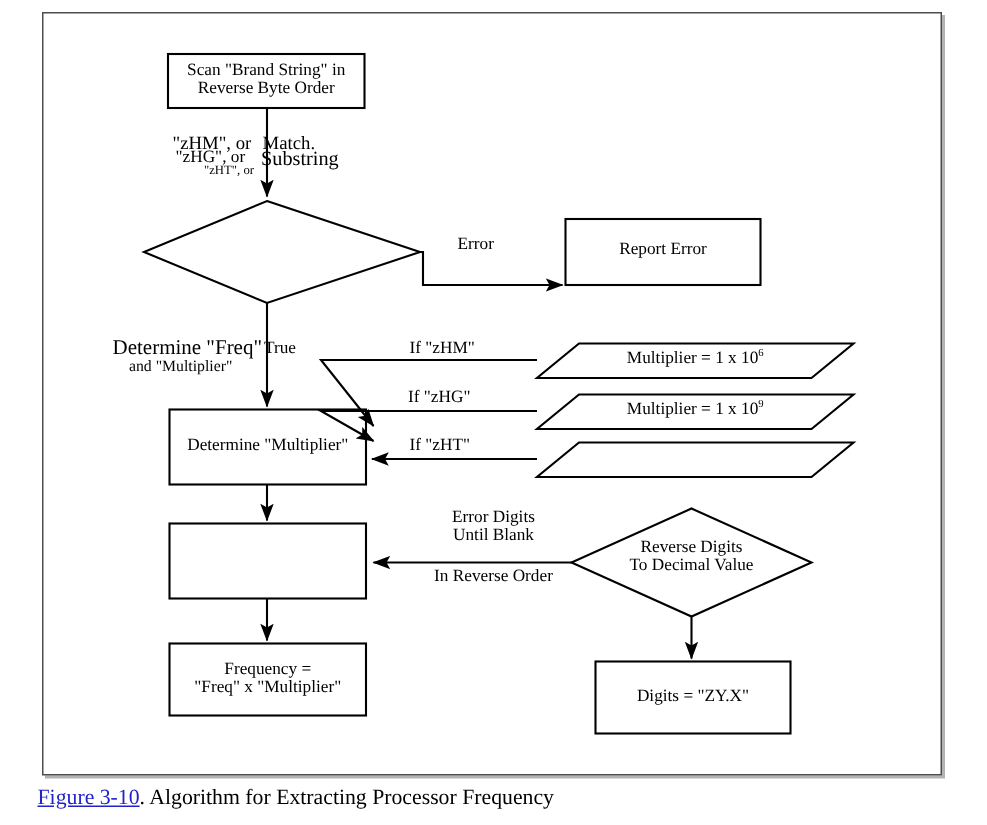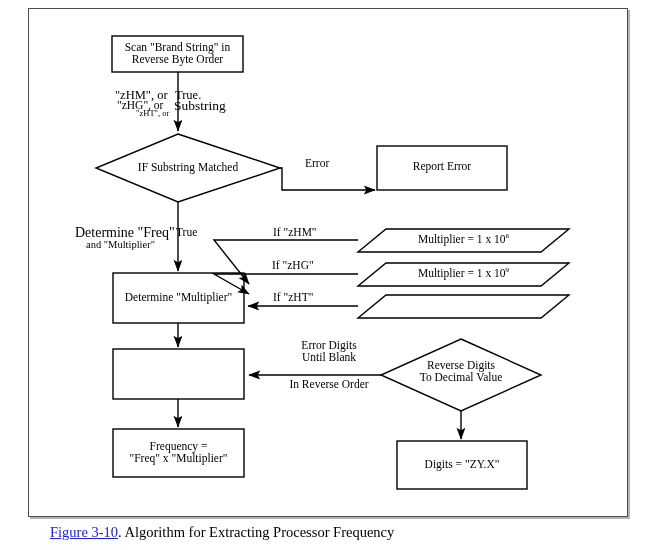--- a/index.html
+++ b/index.html
@@ -38,21 +38,20 @@
   .box-text{font-size:11.5px;}
   .edge-text{font-size:11.5px;}
   .stack-text{font-size:12.5px;}
   .caption{
     position:absolute;
     left:25px; top:524px;
     font-family:"Liberation Serif", serif;
     font-size:14.5px;
     color:#000;
     white-space:nowrap;
-    margin-left:25px;
   }
   .caption a{
     color:#2222cc;
     text-decoration:underline;
   }
   sup{font-size:.62em; vertical-align:super; line-height:0;}
 </style>
 </head>
 <body>
 
@@ -108,24 +107,23 @@
   </svg>
 
   <div class="lbl box-text" style="left:83px; top:33px; width:131px;">
     <div>Scan "Brand String" in</div>
     <div>Reverse Byte Order</div>
   </div>
 
   <div class="lbl stack-text" style="left:86px; top:80px; text-align:left;">"zHM", or</div>
   <div class="lbl" style="left:88px; top:91px; font-size:11.5px; text-align:left;">"zHG", or</div>
   <div class="lbl" style="left:107px; top:100px; font-size:8.5px; text-align:left;">"zHT", or</div>
-  <div class="lbl stack-text" style="left:146px; top:80px; text-align:left;">True.</div>
+  <div class="lbl stack-text" style="left:146px; top:80px; text-align:left;">Match.</div>
   <div class="lbl" style="left:145px; top:90px; font-size:13.5px; text-align:right;">Substring</div>
 
-  <div class="lbl box-text" style="left:67px; top:153px; width:184px;">IF Substring Matched</div>
 
   <div class="lbl edge-text" style="left:276px; top:149px;">Error</div>
 
   <div class="lbl box-text" style="left:348px; top:152px; width:130px;text-align:center;">Report Error</div>
 
   <div class="lbl" style="left:46px; top:217px; font-size:14px; text-align:left;">Determine "Freq"</div>
   <div class="lbl" style="left:57px; top:231px; font-size:10.5px; text-align:left;">and "Multiplier"</div>
   <div class="lbl edge-text" style="left:147px; top:218px; text-align:left;">True</div>
 
   <div class="lbl edge-text" style="left:244px; top:218px;">If "zHM"</div>

